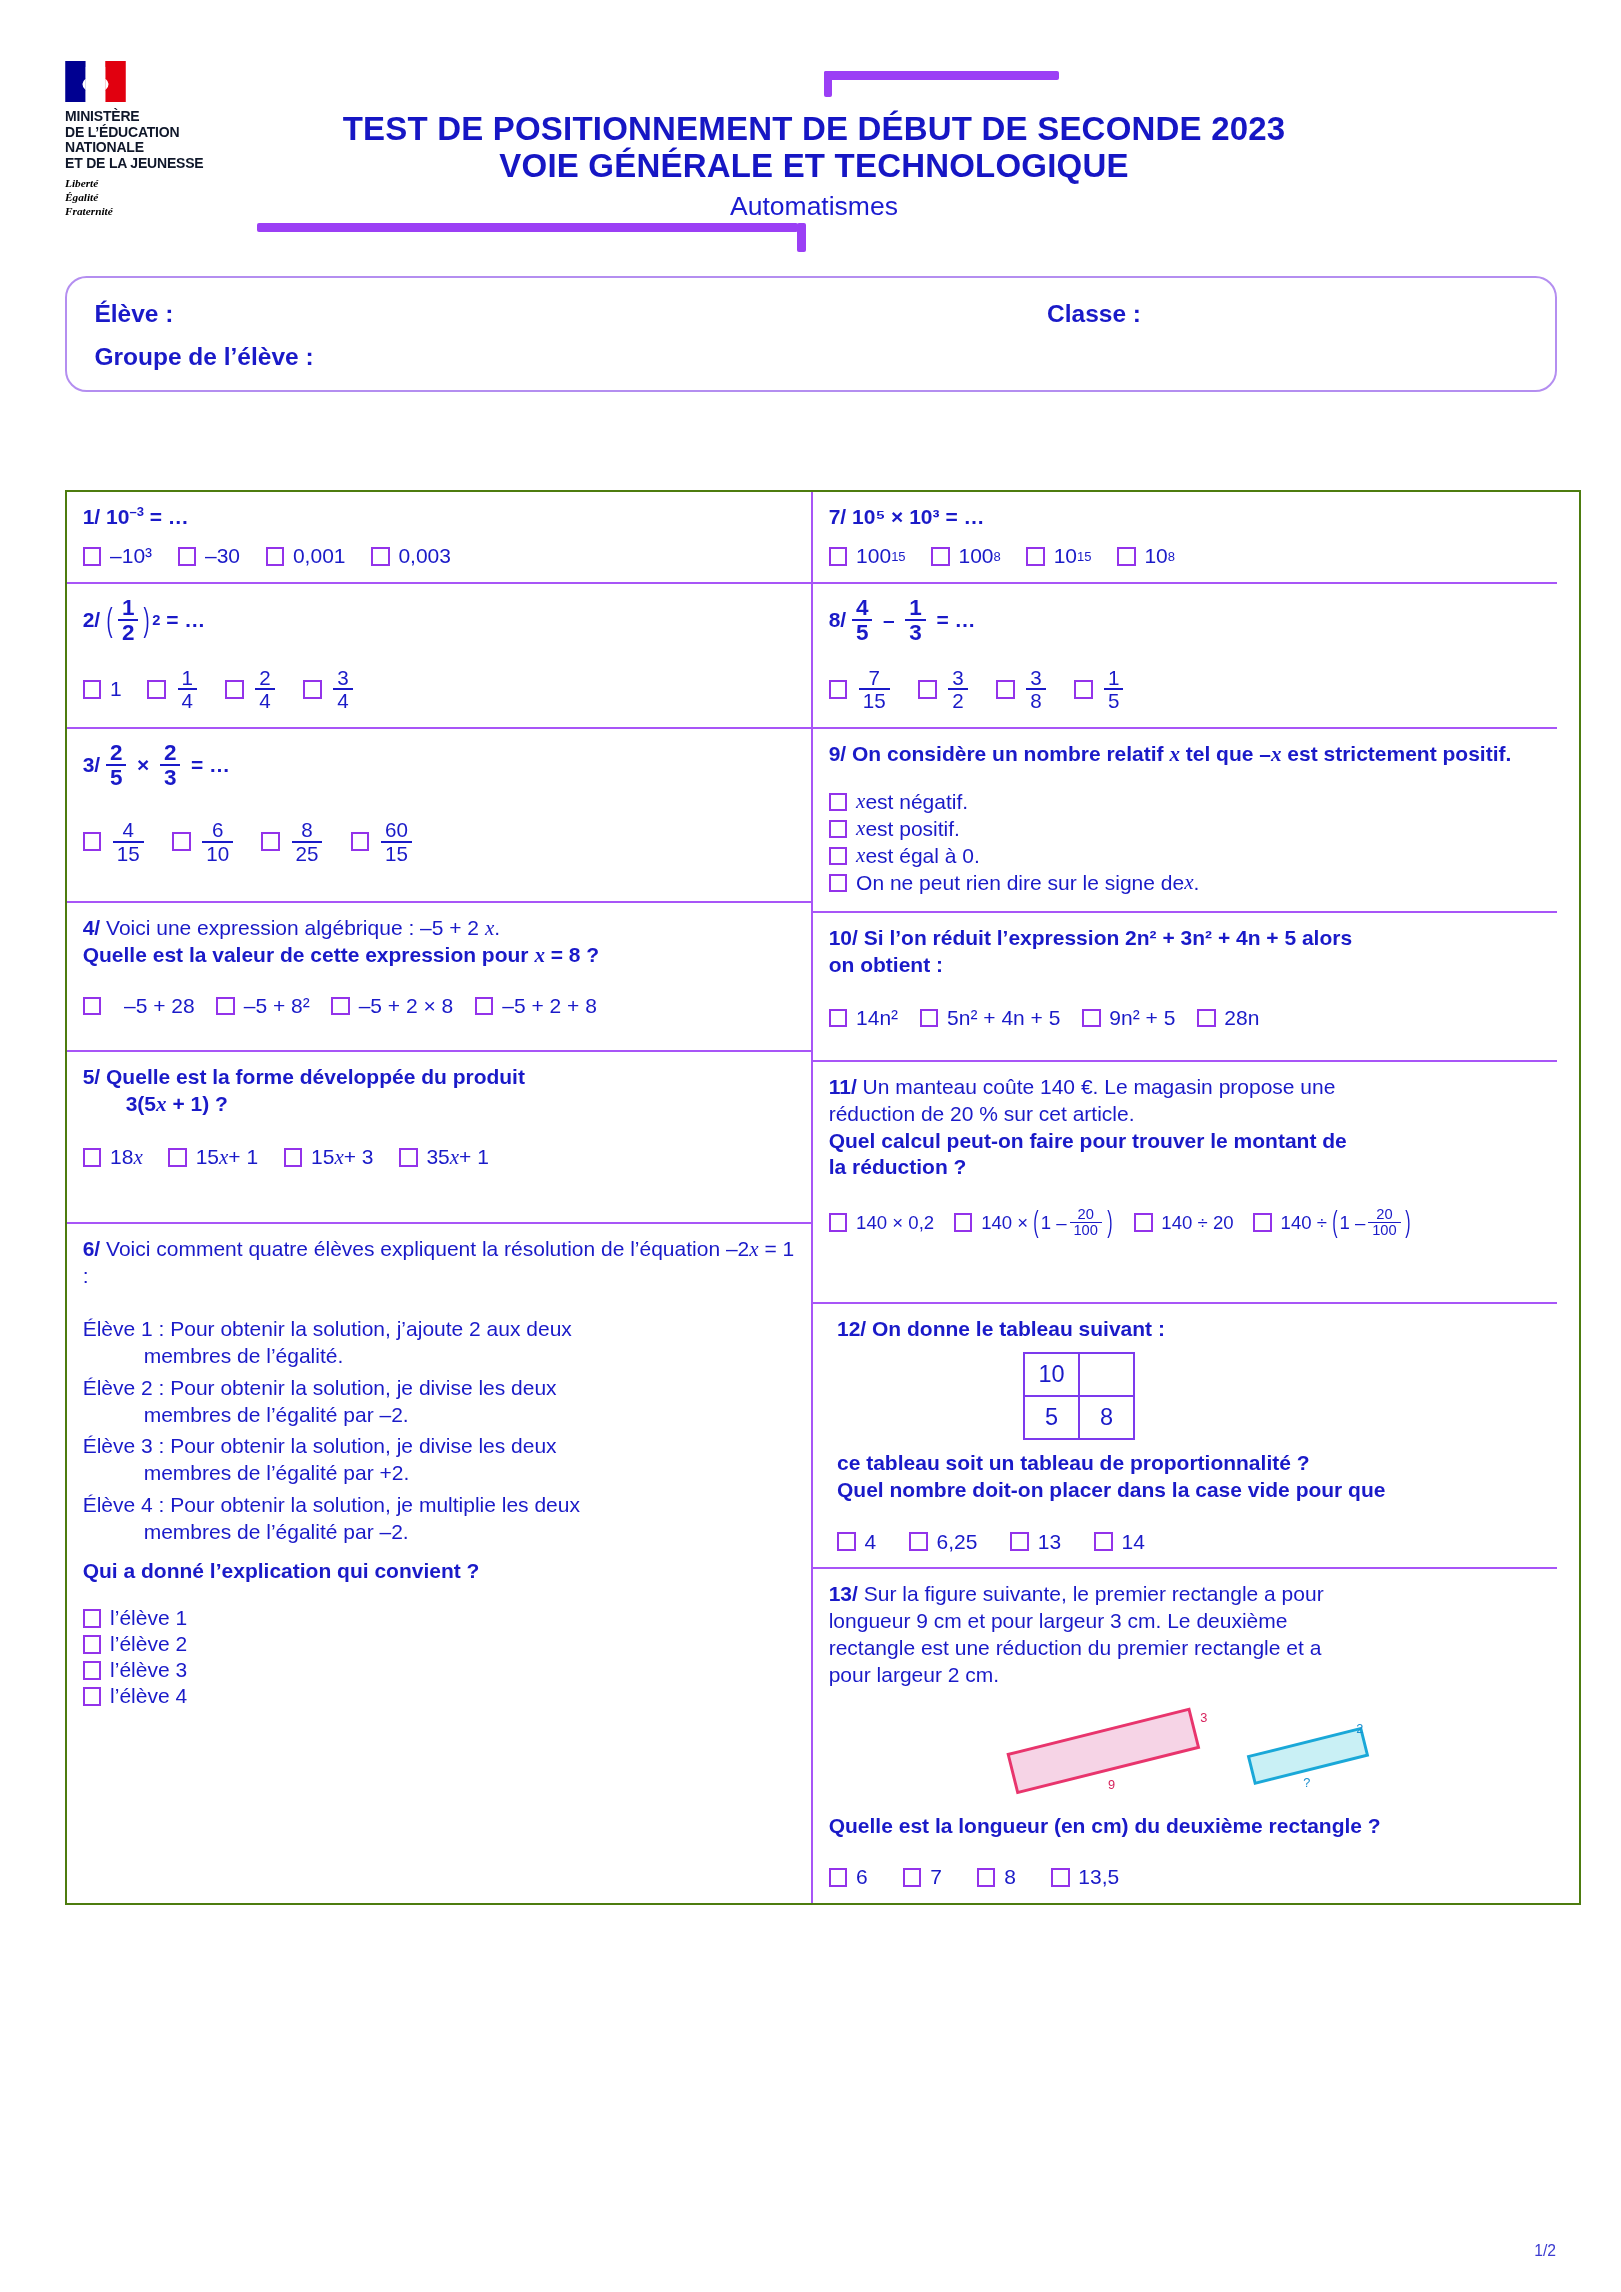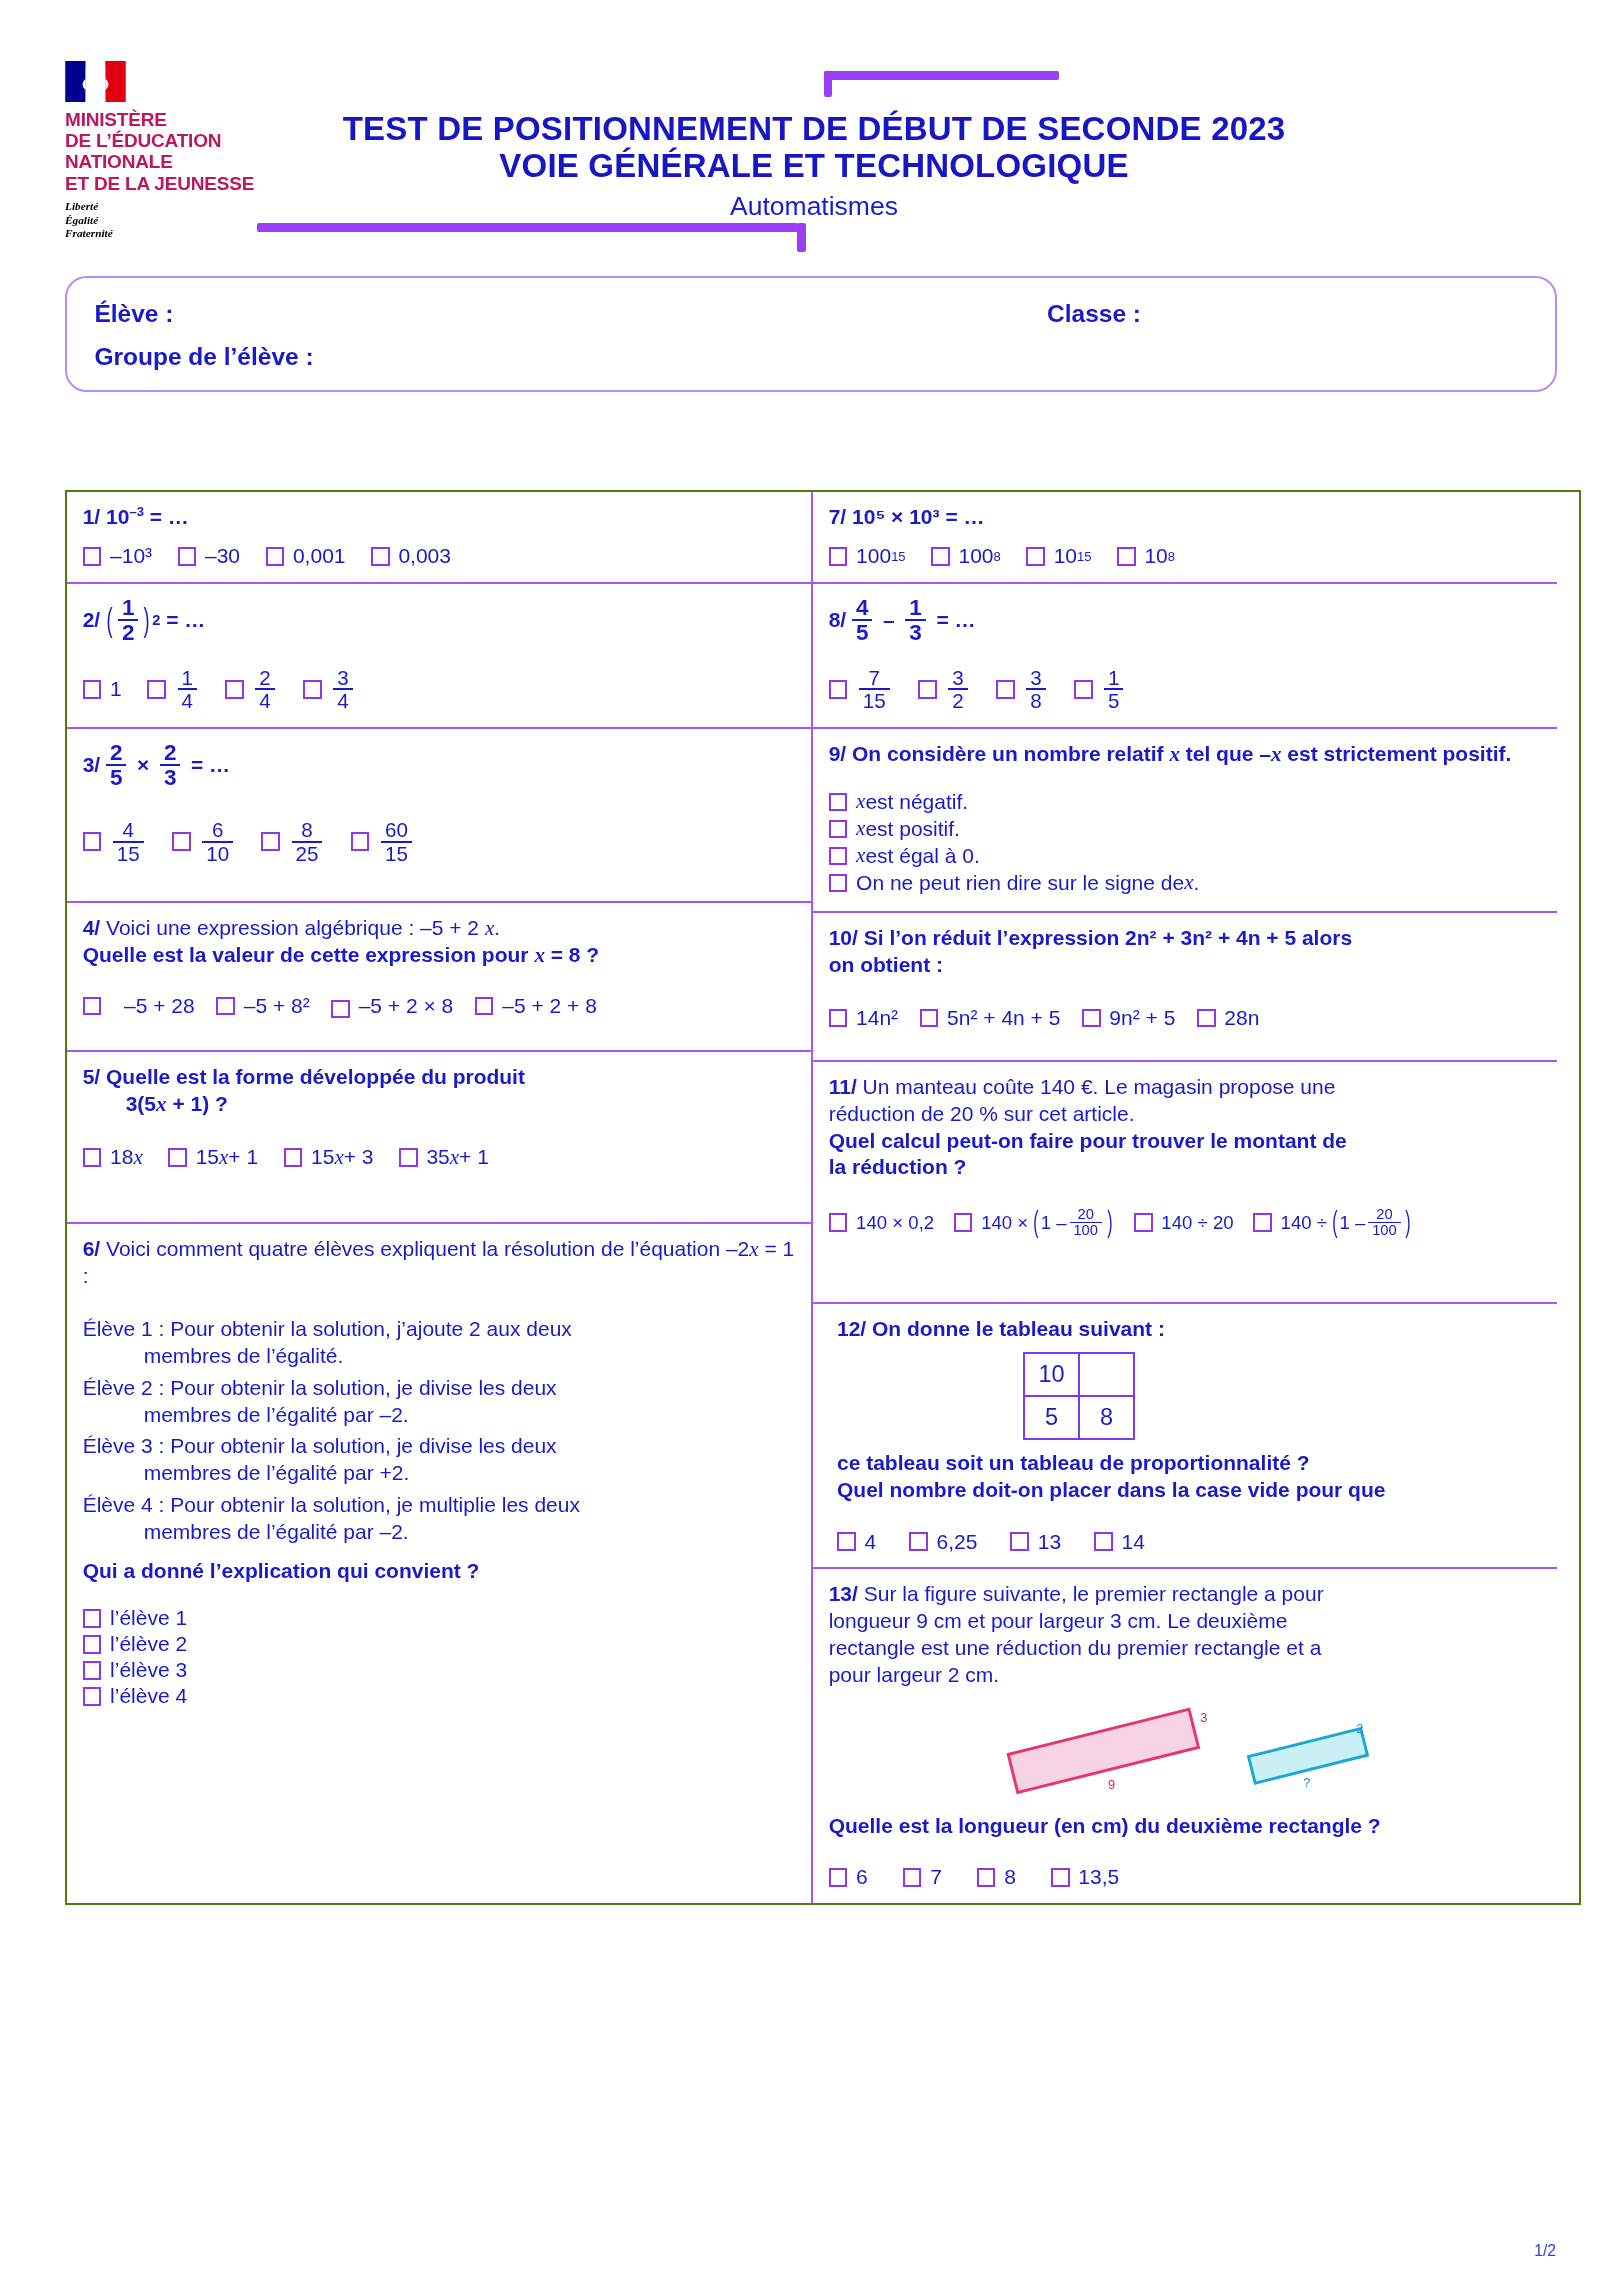--- a/index.html
+++ b/index.html
@@ -11,21 +11,21 @@
     position:relative;
     overflow:hidden;
   }
   .page{position:absolute;inset:0;}
 
   
   .header{position:absolute;left:0;top:0;width:1621px;height:265px;}
   .logo{position:absolute;left:65px;top:61px;width:211px;}
   .flag{width:61px;height:41px;display:block;margin-bottom:6.9px;}
   .logo-name{
-    color:#be185d;font-weight:bold;font-size:19px;line-height:1.12;
+    color:#0f172a;font-weight:bold;font-size:14px;line-height:1.12;
     letter-spacing:-0.2px;
   }
   .devise{
     margin-top:5.9px;color:#000;font-family:"Liberation Serif",serif;
     font-style:italic;font-weight:bold;font-size:11.3px;line-height:1.22;
   }
 
   .title-block{position:absolute;left:265px;top:110px;width:1098px;text-align:center;}
   .title-main{
     color:#1616c4;font-weight:bold;font-size:33px;line-height:1.13;
@@ -302,21 +302,21 @@
         </div>
         <div class="opts" style="margin-top:25.5px;">
           <label class="opt" style="margin-right:21.6px;gap:14px;">
               <span class="cb"></span>
               <span>–5 + 28</span>
             </label>
           <label class="opt" style="margin-right:21.6px;">
               <span class="cb"></span>
               <span>–5 + 8²</span>
             </label>
-          <label class="opt" style="margin-right:21.6px;align-items:flex-end;">
+          <label class="opt" style="margin-right:21.6px;">
               <span class="cb"></span>
               <span>–5 + 2 × 8</span>
             </label>
           <label class="opt">
               <span class="cb"></span>
               <span>–5 + 2 + 8</span>
             </label>
         </div>
       </div>
 

